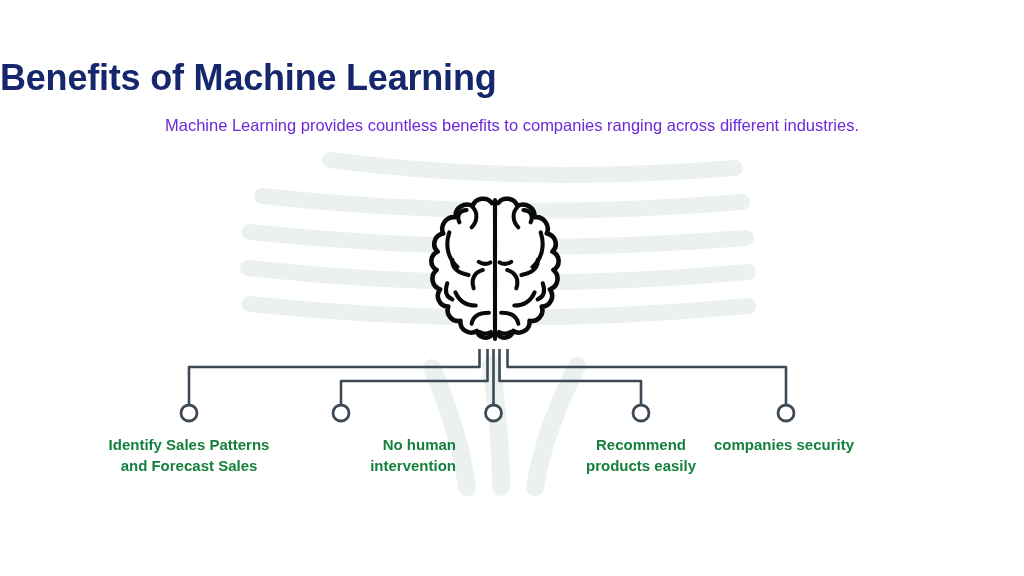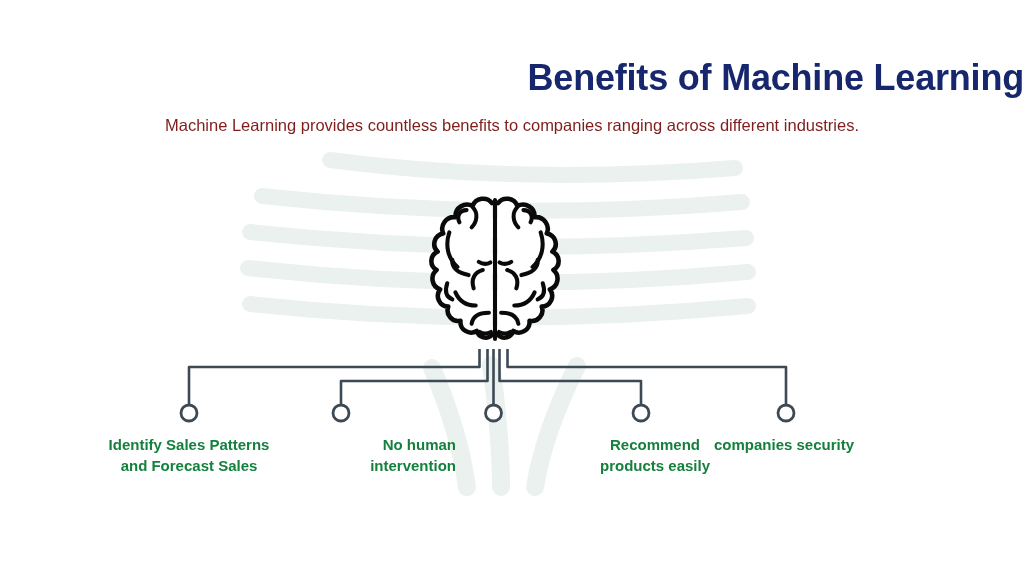--- a/index.html
+++ b/index.html
@@ -16,54 +16,54 @@
   .connectors { z-index: 2; }
   .brain {
     position: absolute;
     left: 429px; top: 191px;
     width: 132px; height: 156px;
     z-index: 3;
   }
   .title {
     position: absolute;
     left: 0; right: 0; top: 56px;
-    text-align: right;
+    text-align: left;
     font-size: 36px;
     line-height: 44px;
     font-weight: 700;
     color: #17276d;
     letter-spacing: -0.2px;
     z-index: 4;
   }
   .subtitle {
     position: absolute;
     left: 0; right: 0; top: 114px;
     text-align: center;
     font-size: 16.5px;
     line-height: 23px;
     font-weight: 400;
-    color: #7f1d1d;
+    color: #6d28d9;
     z-index: 4;
   }
   .benefit-label {
     position: absolute;
     top: 434px;
     width: 230px;
     text-align: center;
     font-size: 15px;
     line-height: 21px;
     font-weight: 700;
     color: #15803d;
     z-index: 4;
   }
   .benefit-label span { display: block; }
   .pos-1 { left: 74px; }
   .pos-2 { left: 226px; text-align: right; }
   .pos-3 { left: 378px; }
-  .pos-4 { left: 540px; }
+  .pos-4 { left: 526px; }
   .pos-5 { left: 669px; }
 </style>
 </head>
 <body>
 
 <div class="slide">
 
   <svg class="layer watermark" viewBox="0 0 1024 576" fill="none" stroke="#ebf1ee" stroke-linecap="round">
     <path stroke-width="16" d="M 330 160 Q 520 185 735 168"></path>
     <path stroke-width="16" d="M 262 196 Q 500 222 742 202"></path>

